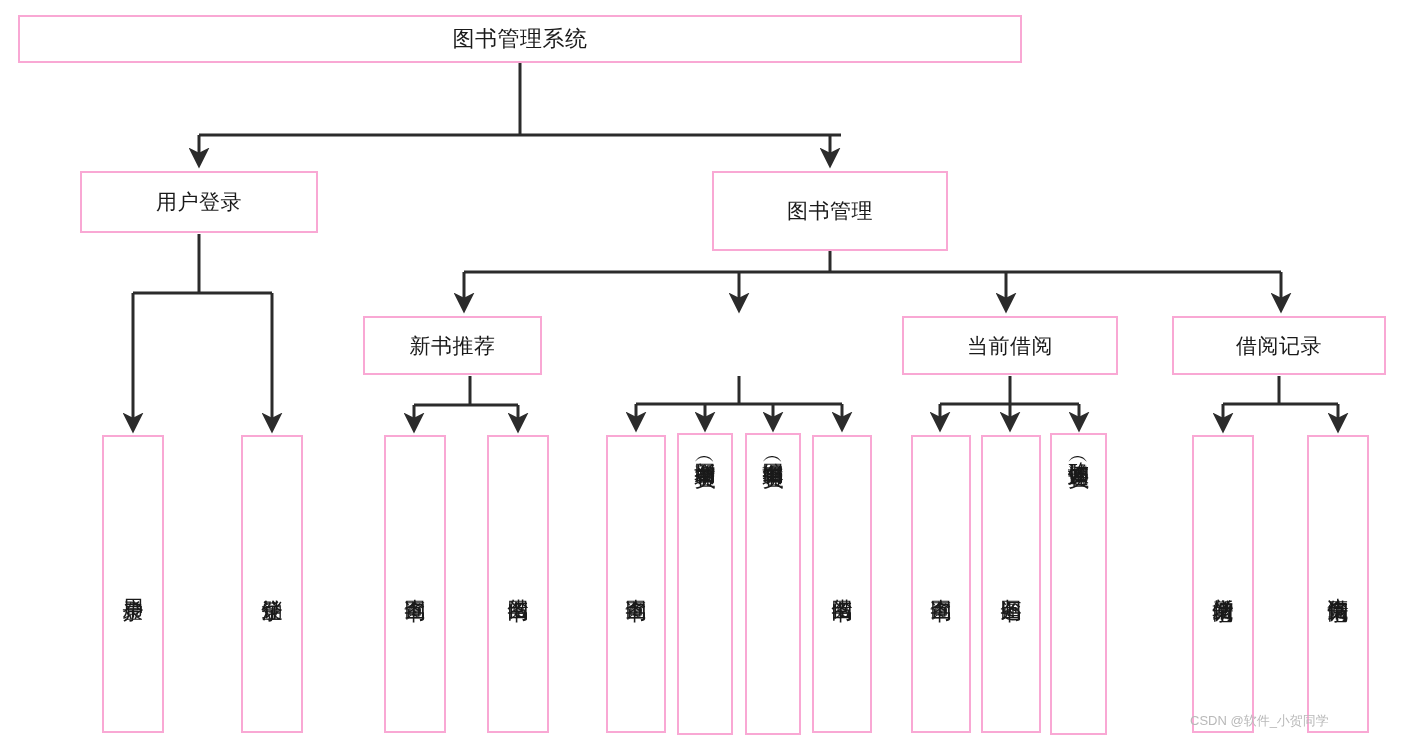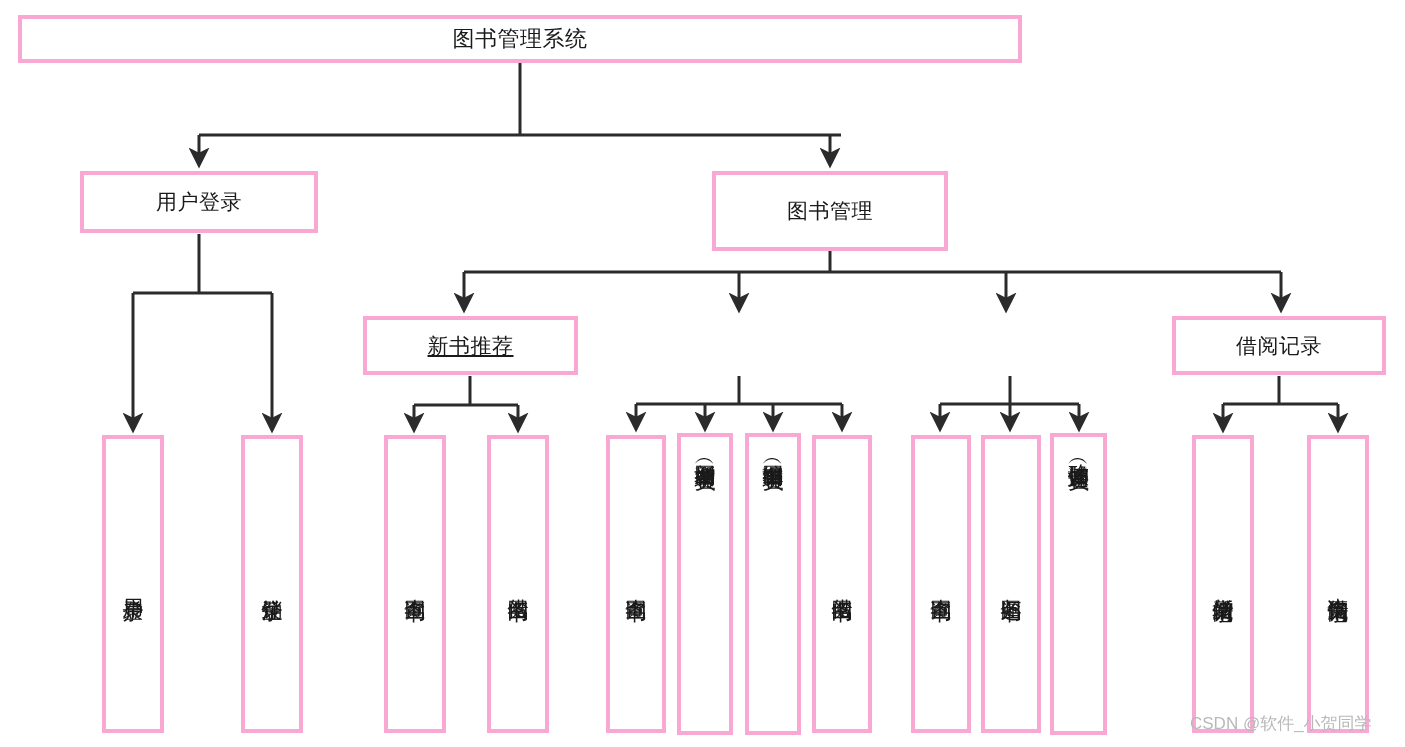--- a/index.html
+++ b/index.html
@@ -22,21 +22,21 @@
     left: 0;
     top: 0;
     width: 1405px;
     height: 747px;
     pointer-events: none;
   }
   .node {
     position: absolute;
     box-sizing: border-box;
     background: #ffffff;
-    border: 4px solid #f9a8d4;
+    border: 2px solid #f9a8d4;
     display: flex;
     align-items: center;
     justify-content: center;
     color: #1a1a1a;
     z-index: 2;
   }
   .node .label {
     display: block;
     text-align: center;
     line-height: 1.22;
@@ -63,21 +63,21 @@
   }
   
   .node.vert.center {
     align-items: center;
     padding-top: 0;
   }
   .watermark {
     position: absolute;
     left: 1190px;
     top: 712px;
-    font-size: 17px;
+    font-size: 13px;
     color: #b9b9b9;
     white-space: nowrap;
     z-index: 3;
     font-family: "Liberation Sans", "DejaVu Sans", sans-serif;
   }
 </style>
 </head>
 <body>
 
 <div id="canvas">
@@ -136,22 +136,25 @@
     <span class="label">图书管理系统</span>
   </div>
 
   <div class="node horiz" style="left:80px; top:171px; width:238px; height:62px;">
     <span class="label">用户登录</span>
   </div>
   <div class="node horiz" style="left:712px; top:171px; width:236px; height:80px;">
     <span class="label">图书管理</span>
   </div>
 
-  <div class="node horiz" style="left:363px; top:316px; width:215px; height:59px;text-decoration:underline;">
+  <div class="node horiz" style="left:363px; top:316px; width:179px; height:59px;">
     <span class="label">新书推荐</span>
+  </div>
+  <div class="node horiz" style="left:902px; top:316px; width:216px; height:59px;">
+    <span class="label">当前借阅</span>
   </div>
   <div class="node horiz" style="left:1172px; top:316px; width:214px; height:59px;">
     <span class="label">借阅记录</span>
   </div>
 
   <div class="node vert center" style="left:102px; top:435px; width:62px; height:298px;">
     <span class="label">用户登录</span>
   </div>
   <div class="node vert center" style="left:241px; top:435px; width:62px; height:298px;">
     <span class="label">注销登录</span>

